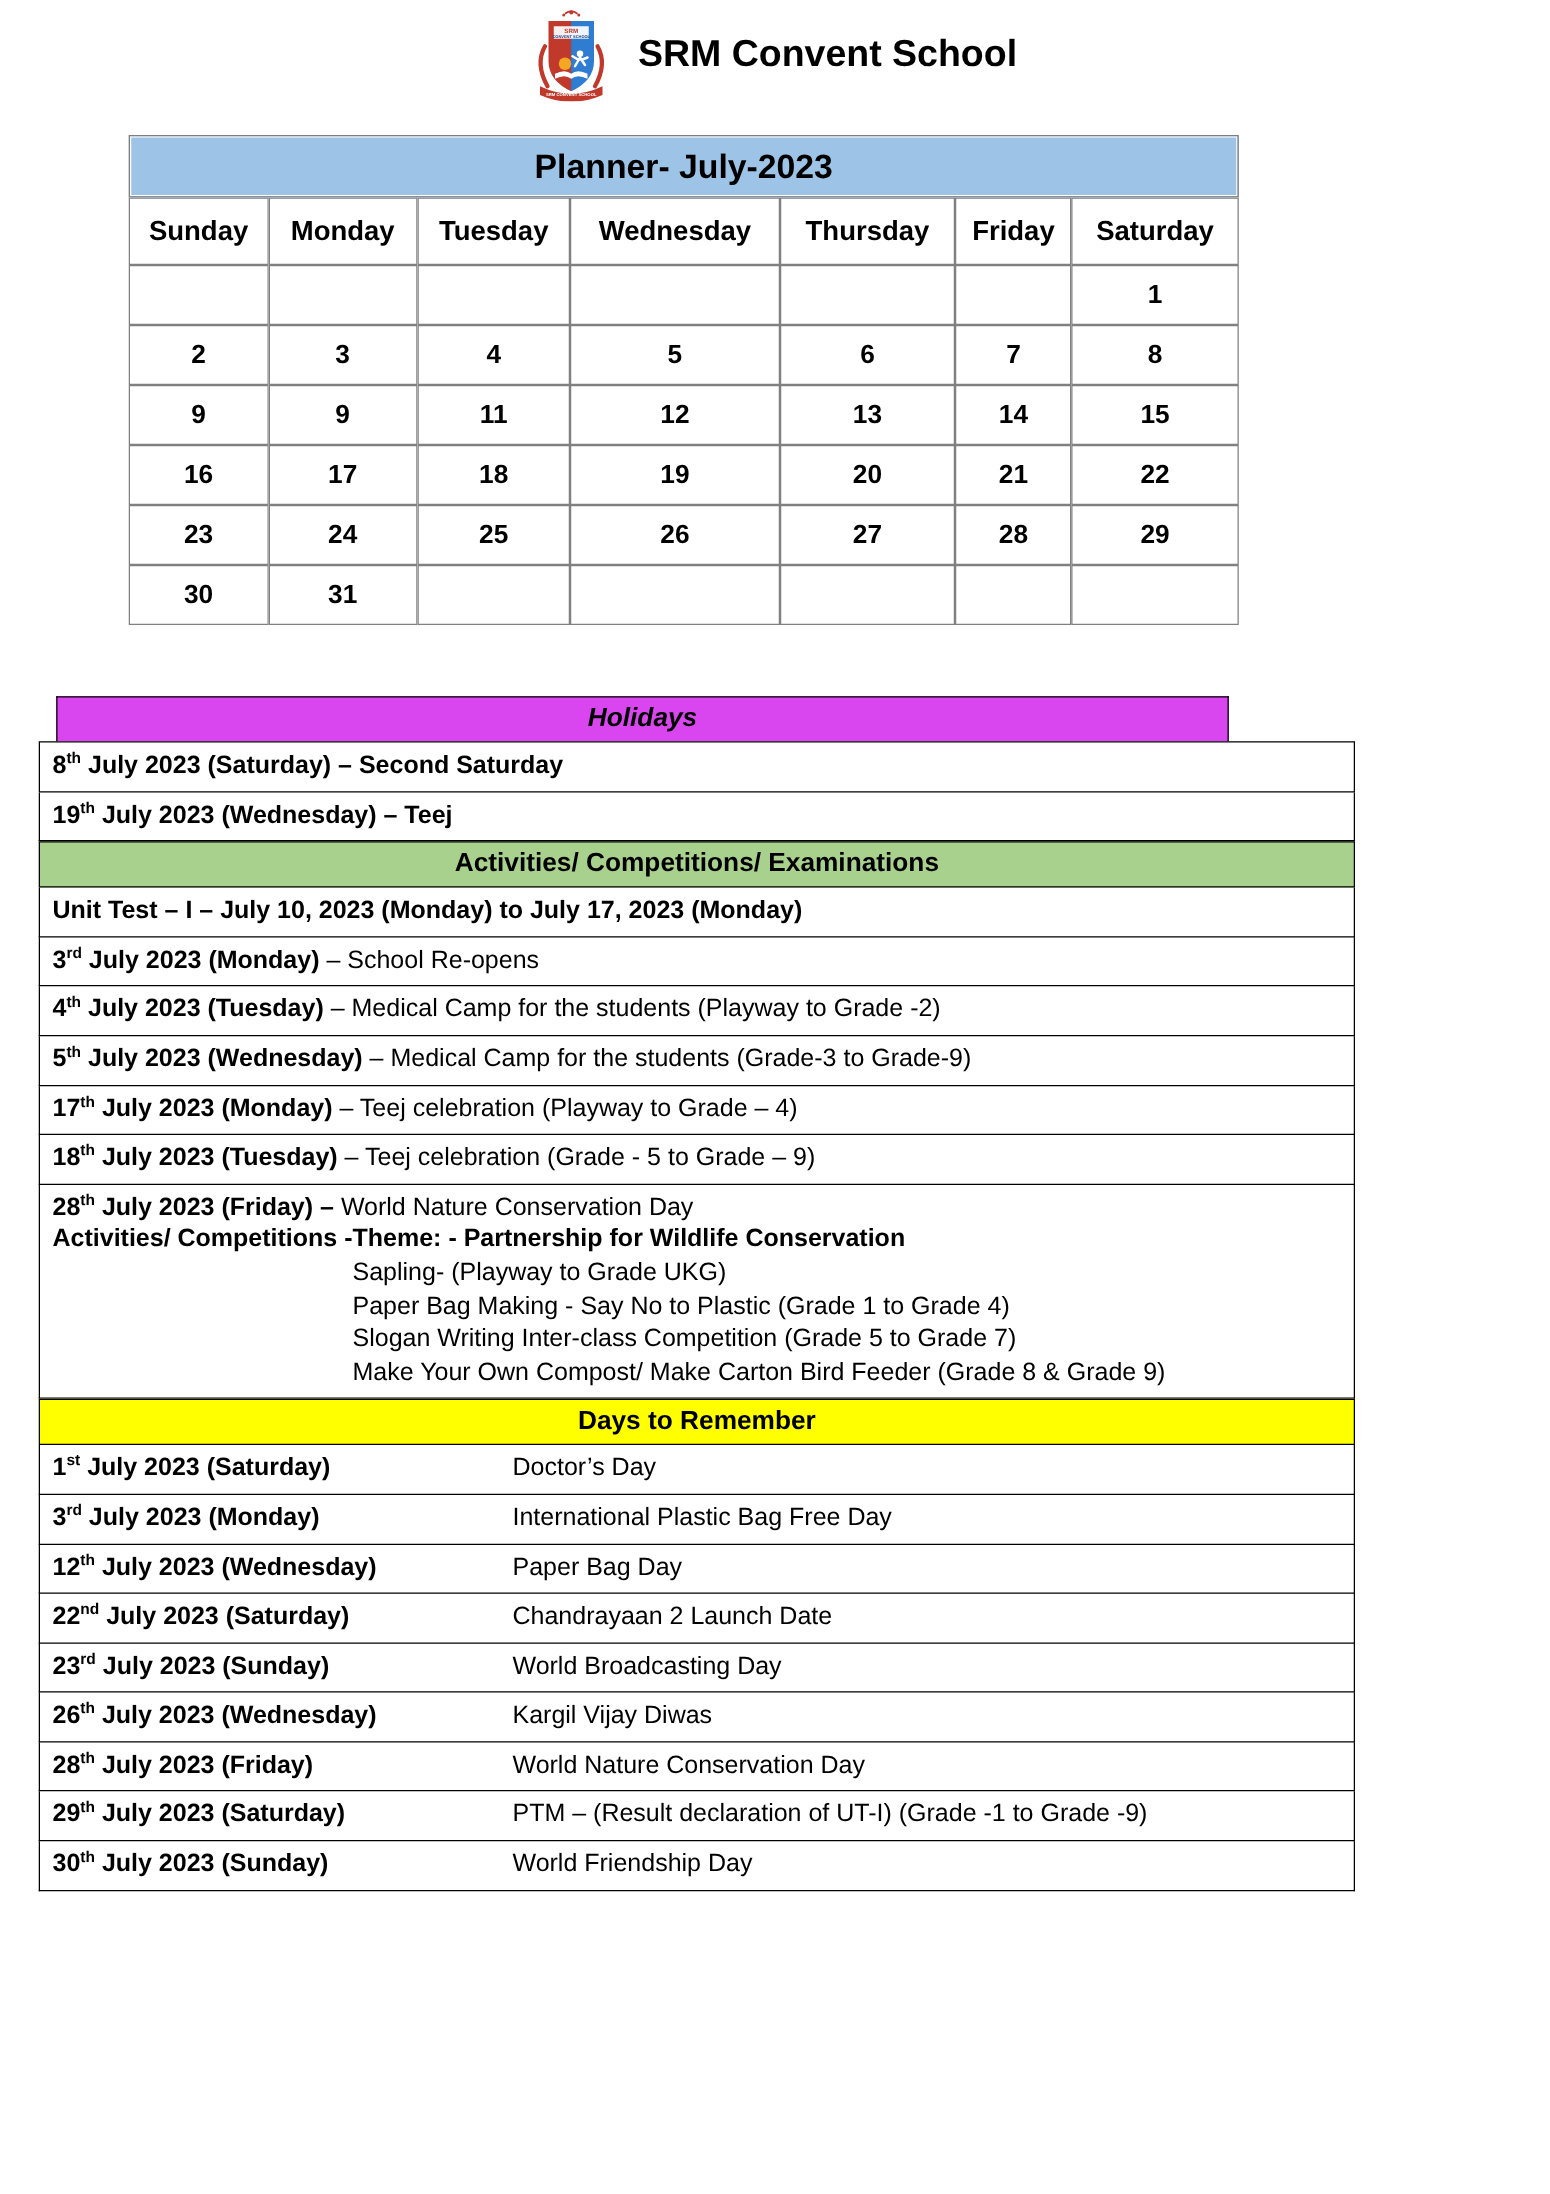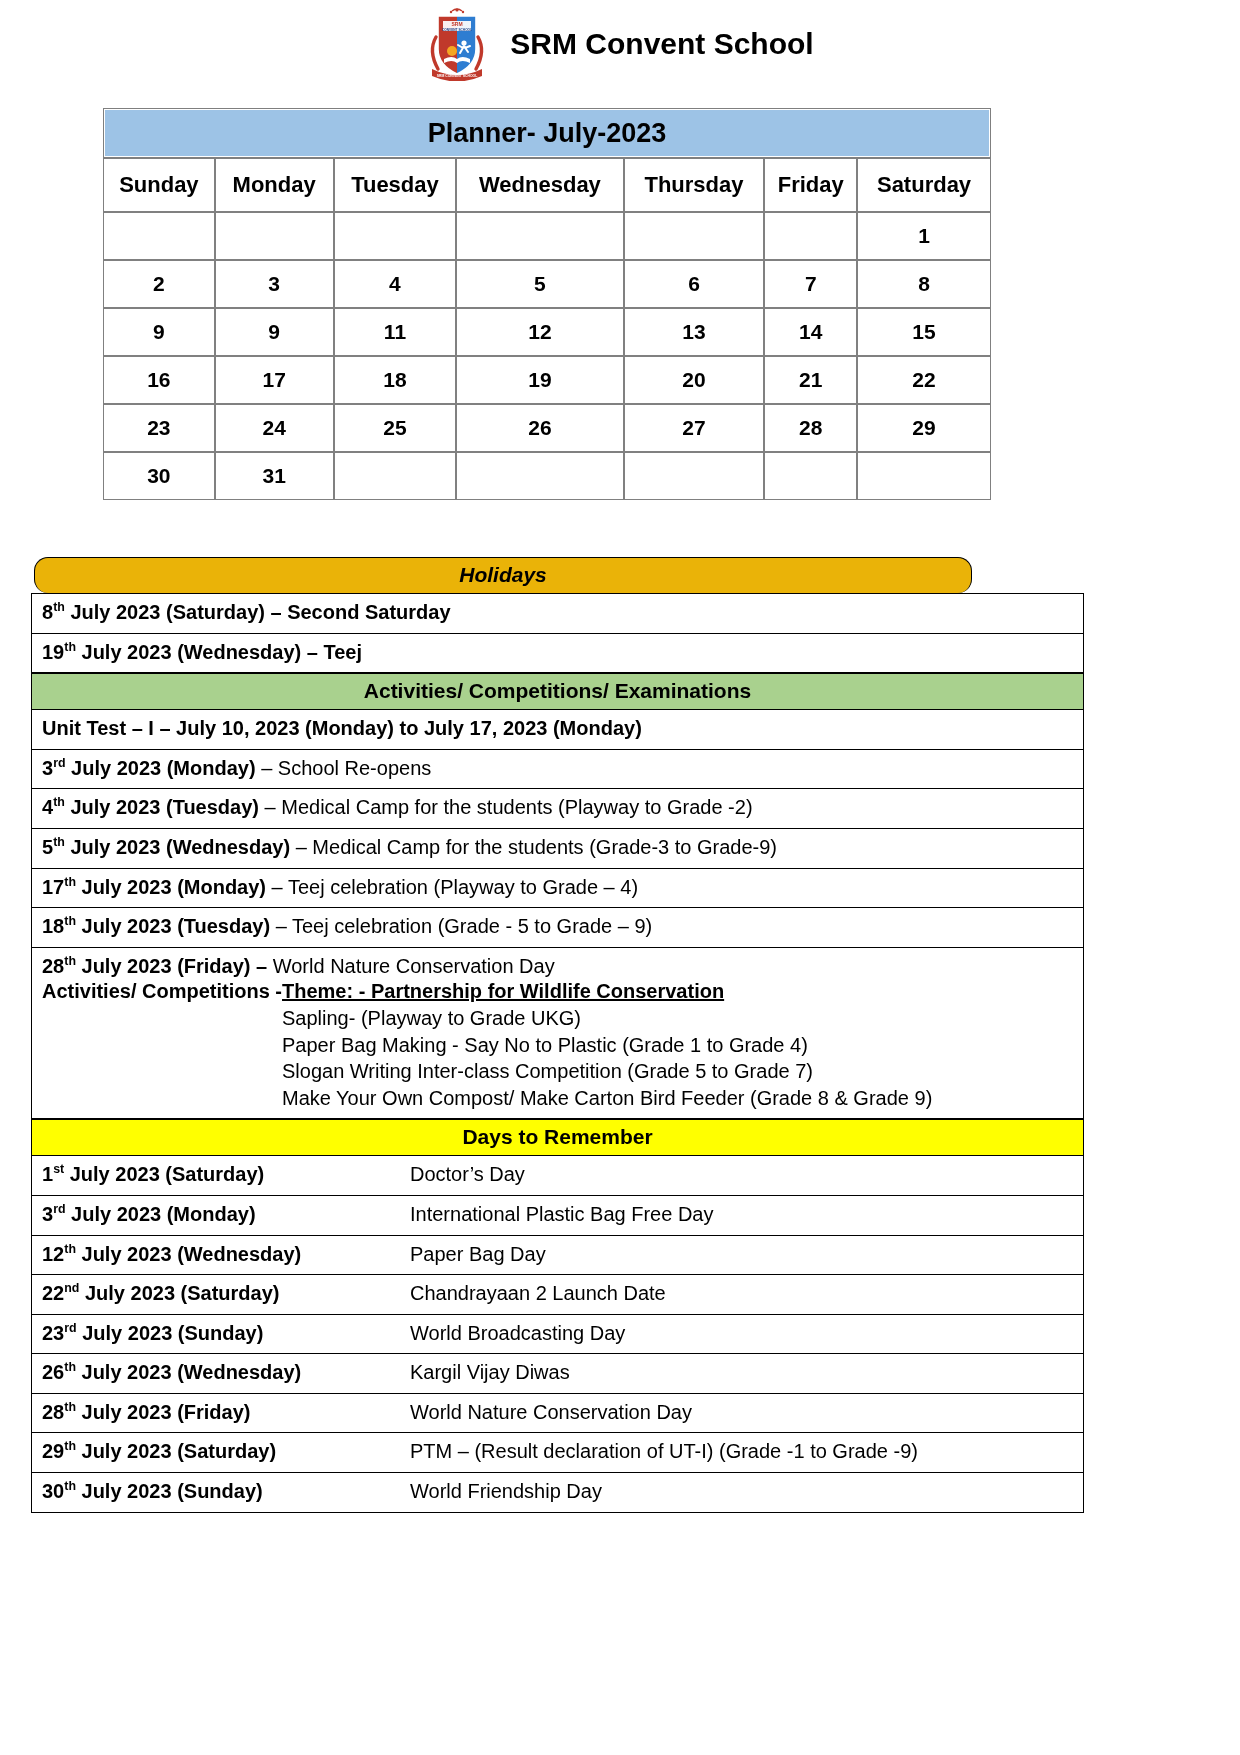--- a/index.html
+++ b/index.html
@@ -94,27 +94,26 @@
   }
   .band {
     text-align: center;
     font-weight: bold;
     font-size: 21px;
     border: 1px solid #000000;
     box-sizing: border-box;
     padding: 5px 0 6px 0;
   }
   .band-holidays {
-    background: #eab308;
+    background: #d946ef;
     font-style: italic;
-    margin-left: 3px;
+    margin-left: 14px;
     width: 938px;
     box-sizing: border-box;
     border-bottom: none;
-    border-radius: 14px;
   }
   .band-activities {
     background: #A9D18E;
     width: 100%;
   }
   .band-days {
     background: #FFFF00;
     width: 100%;
   }
   .row {
@@ -127,21 +126,21 @@
     width: 100%;
   }
   .row.first-row { border-top: 1px solid #000000; }
   .bold { font-weight: bold; }
   .reg { font-weight: normal; margin-top: 35px; }
   sup {
     font-size: 0.62em;
     vertical-align: super;
     line-height: 0;
   }
-  .u-bold { font-weight: bold; text-decoration: underline; }
+  .u-bold { font-weight: bold; }
   .sub-line {
     padding-left: 240px;
     font-weight: normal;
     font-size: 20px;
     line-height: 1.33;
   }
   .dtr-row {
     display: flex;
     align-items: baseline;
   }

